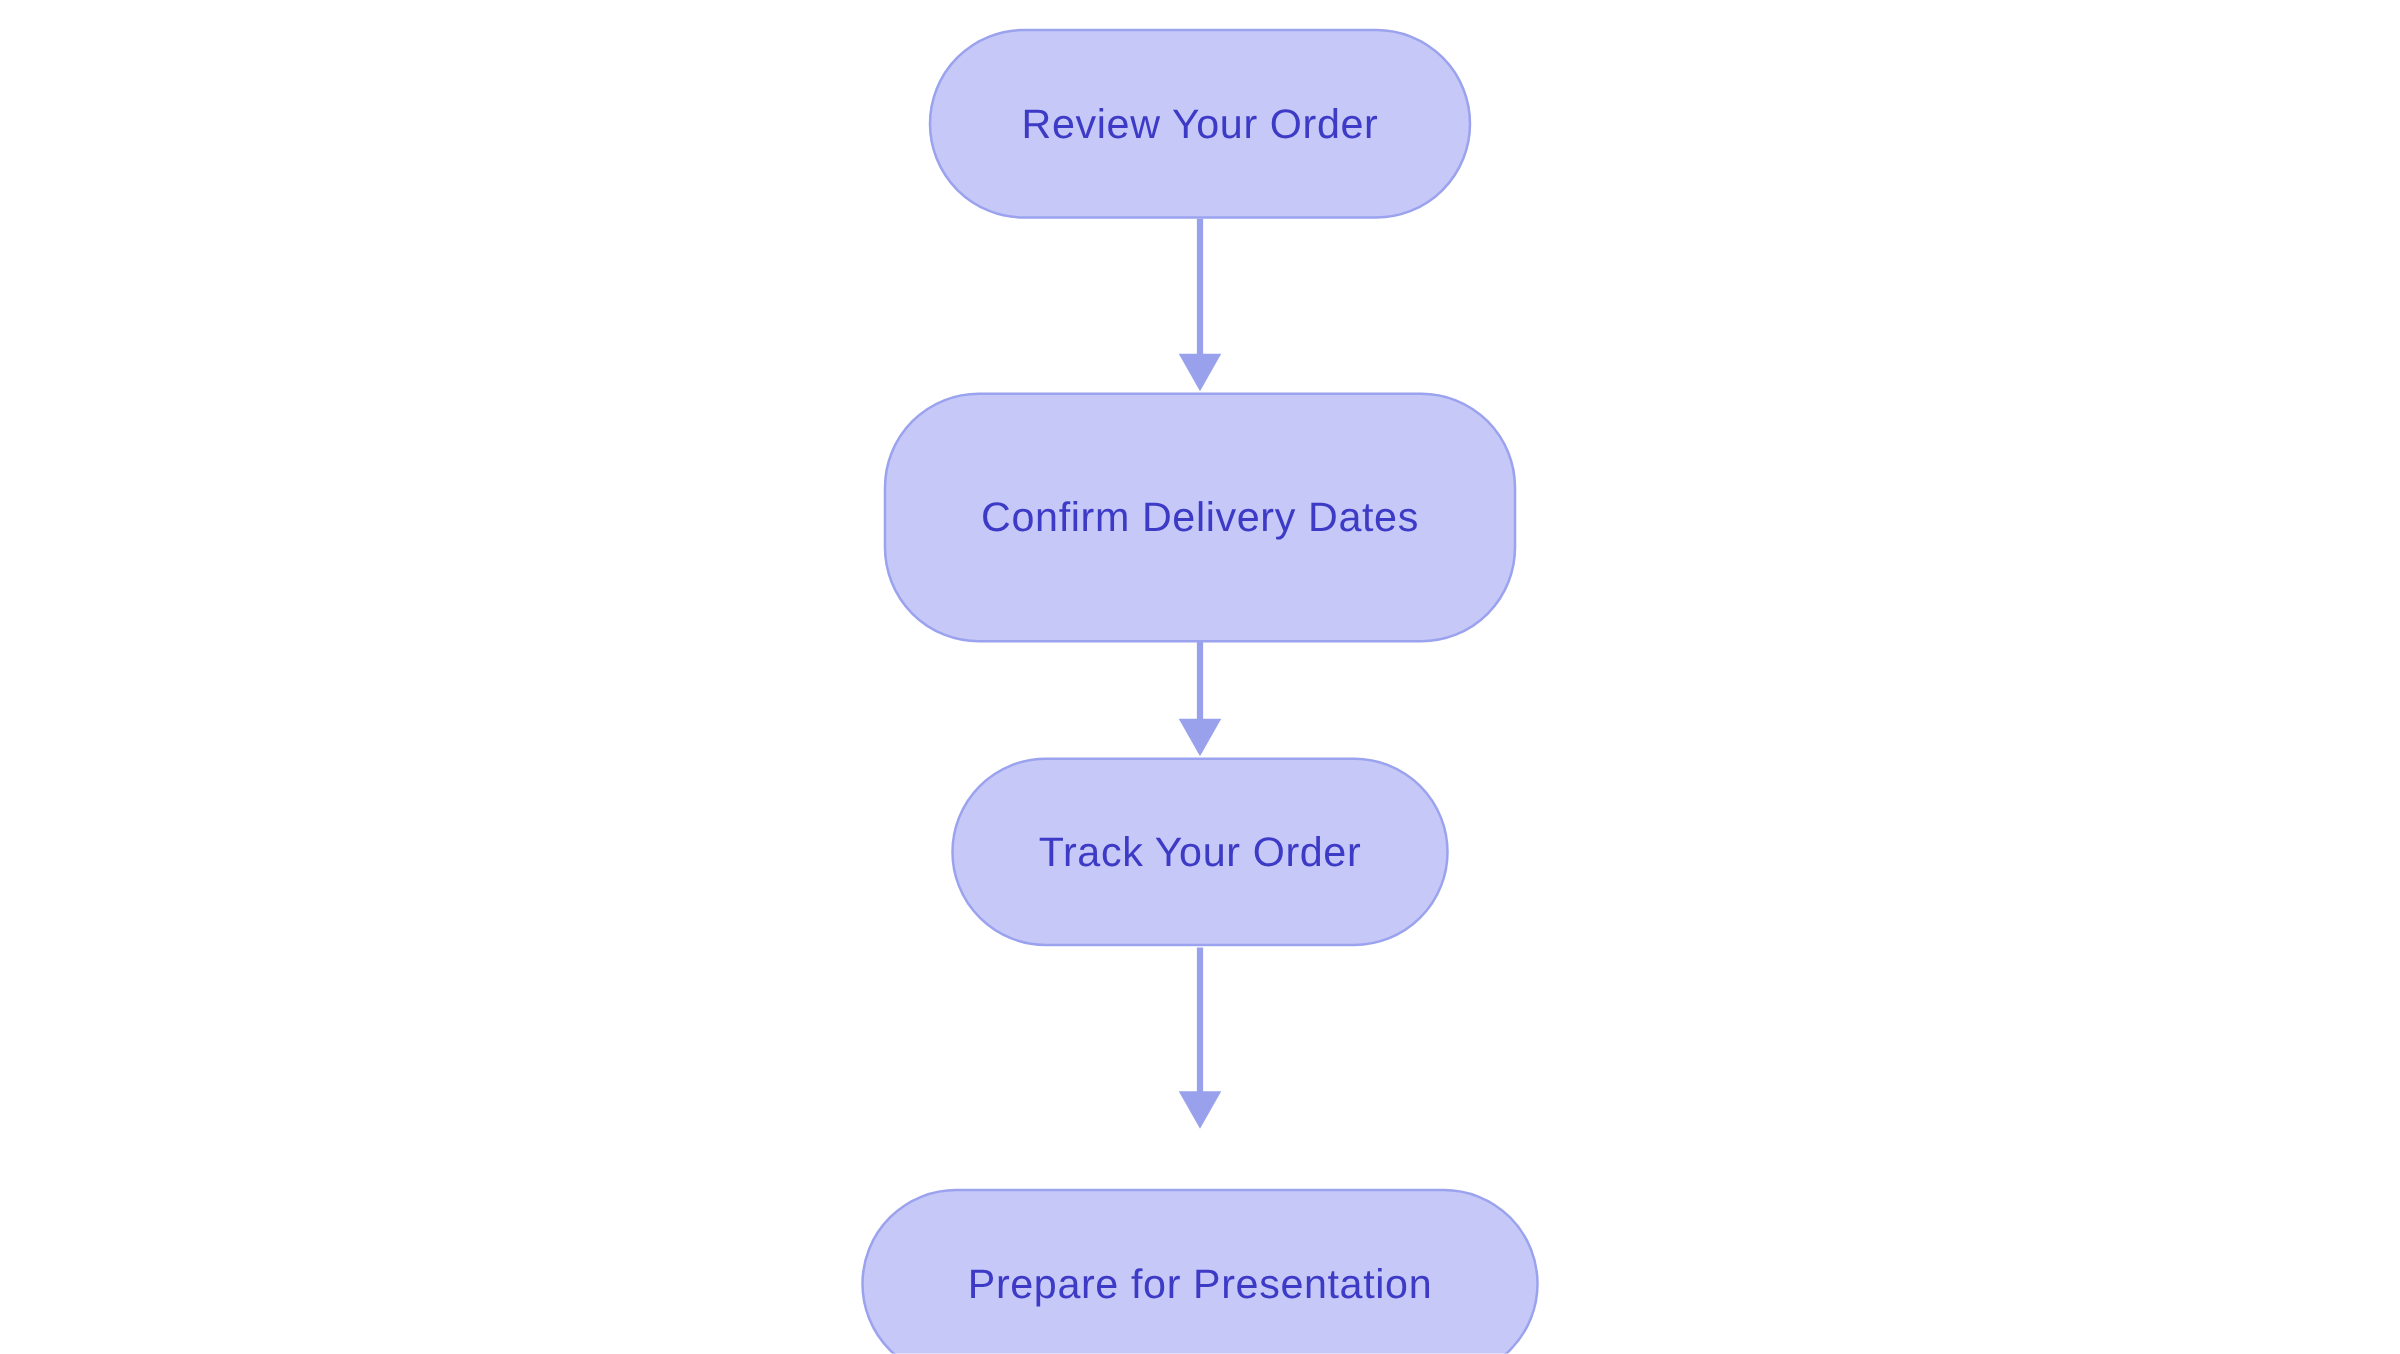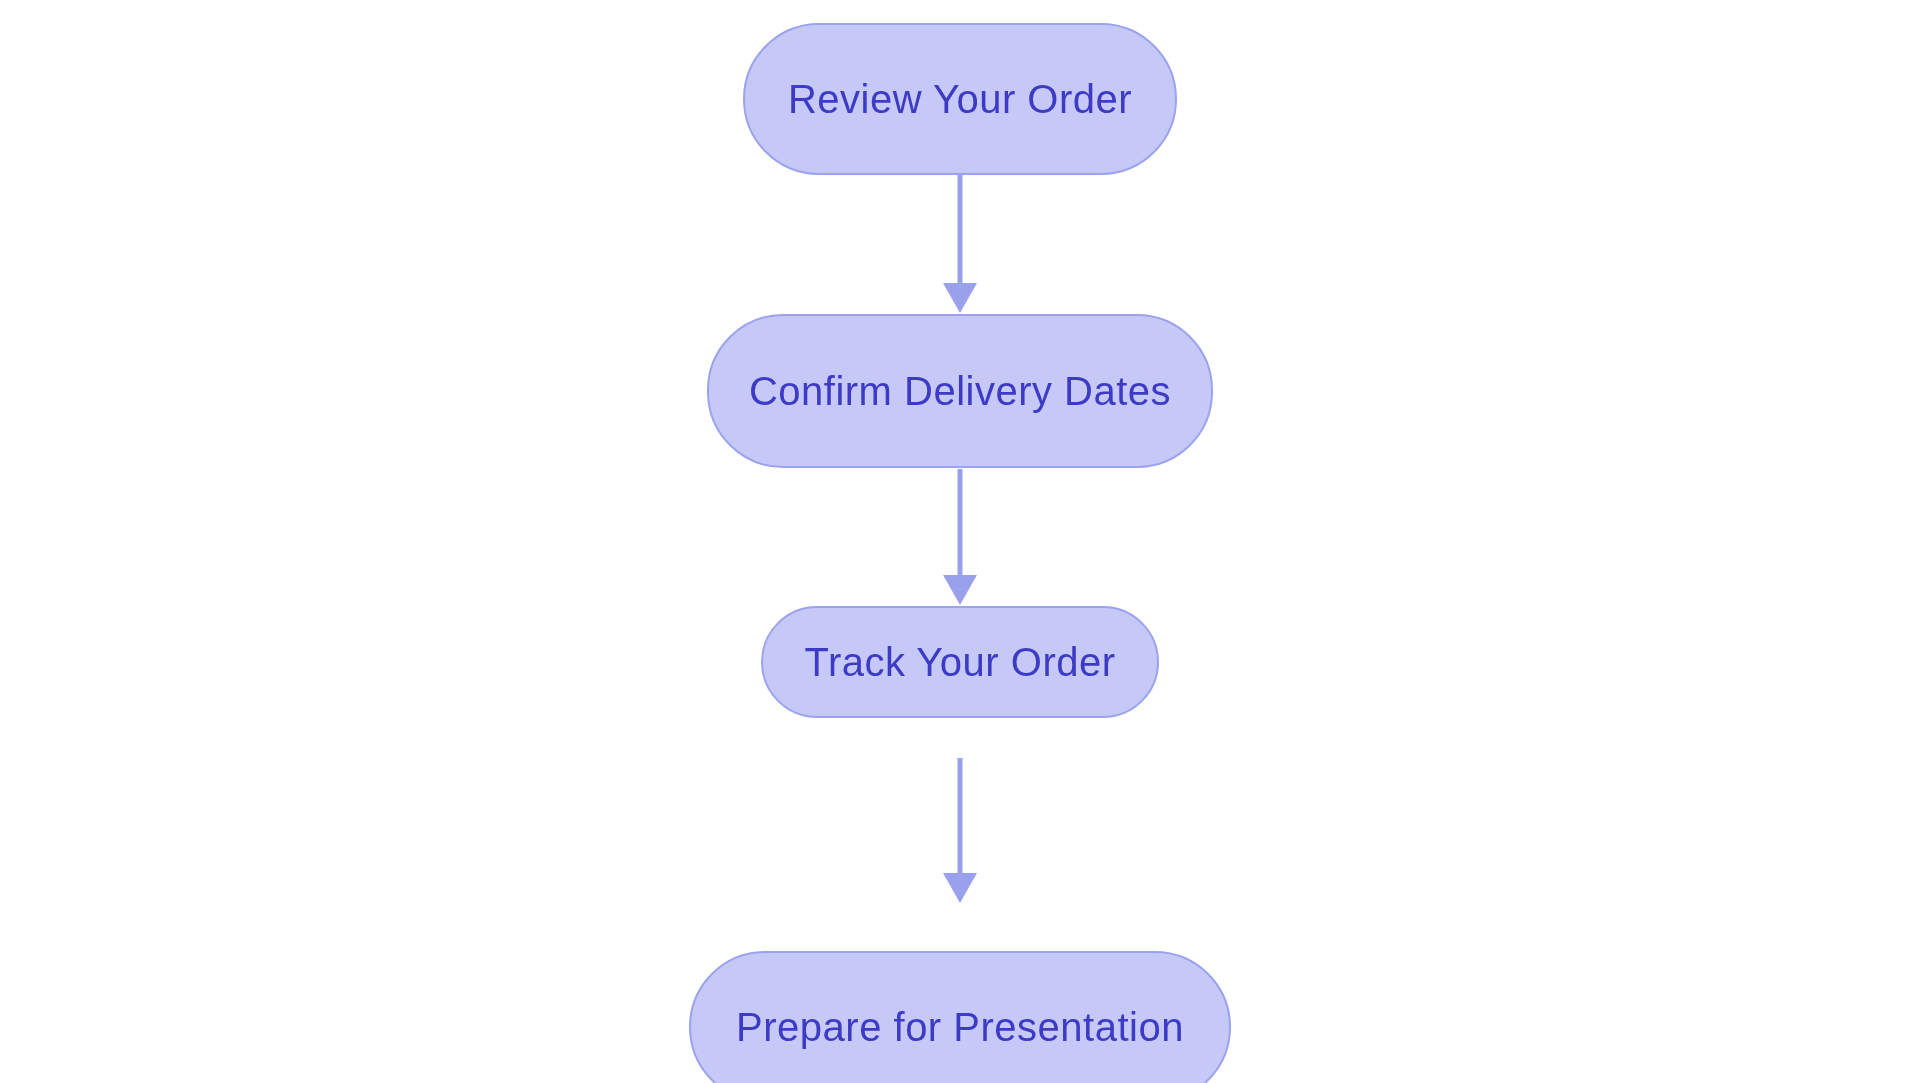--- a/index.html
+++ b/index.html
@@ -27,30 +27,30 @@
     box-sizing: border-box;
     background: var(--node-fill, #c6c8f8);
     border: 2px solid var(--node-border, #9ba2ee);
     border-radius: 76px;
     display: flex;
     align-items: center;
     justify-content: center;
   }
   .flow-node .label {
     color: var(--label-color, #3d3bc6);
-    font-size: 40px;
+    font-size: 33px;
     font-weight: 500;
     letter-spacing: 0.5px;
     white-space: nowrap;
     text-align: center;
   }
   
   .node-0 { left: 743px; top:  23px; width: 434px; height: 152px; }
-  .node-1 { left: 707px; top: 314px; width: 506px; height: 154px; }
-  .node-2 { left: 761px; top: 606px; width: 398px; height: 112px; justify-content: center; }
+  .node-1 { left: 707px; top: 314px; width: 506px; height: 200px; }
+  .node-2 { left: 761px; top: 606px; width: 398px; height: 151px; justify-content: center; }
   .node-3 { left: 689px; top: 905px; width: 542px; height: 152px; margin-top: 46px; }
 </style>
 </head>
 <body>
 
 <div class="canvas">
 
   <svg class="edges-layer" viewBox="0 0 1920 1083" xmlns="http://www.w3.org/2000/svg">
 
     <g>

